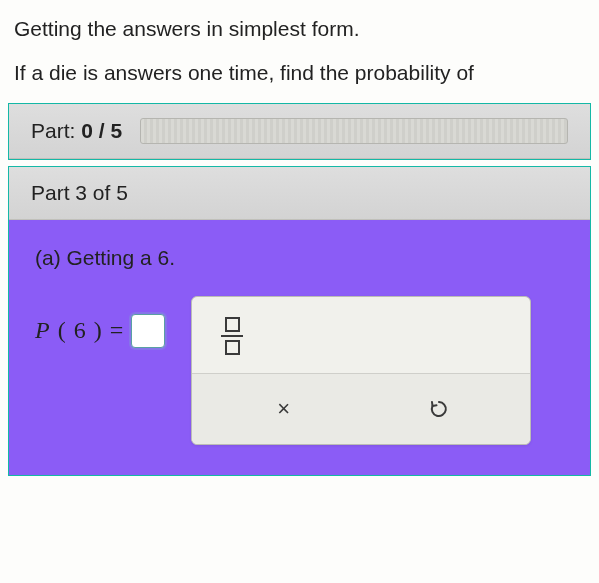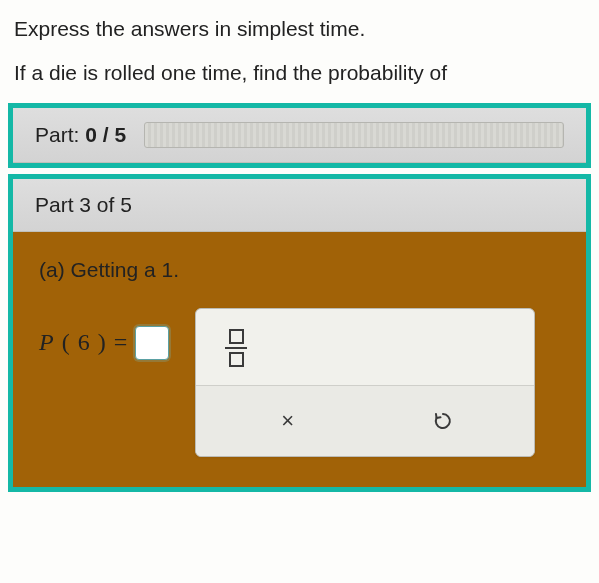--- a/index.html
+++ b/index.html
@@ -14,22 +14,22 @@
     font-size: 21px;
     overflow: hidden;
   }
   .prompt {
     padding: 14px 14px 0 14px;
     line-height: 1.45;
   }
   .prompt p { margin: 0 0 14px 0; }
   .panel {
     margin: 0 8px 6px 8px;
-    border: 5px solid #14b8a6;
-    background: #a16207;
+    border: 1px solid #14b8a6;
+    background: #8b5cf6;
   }
   .panel-header {
     background: linear-gradient(#dedede, #d3d3d3);
     border-bottom: 1px solid #c0c0ba;
     padding: 14px 22px;
     display: flex;
     align-items: center;
     gap: 18px;
   }
   .part-label { font-weight: 400; }
@@ -121,39 +121,39 @@
     width: 22px;
     height: 2px;
     background: #3a3a3a;
     margin: 2px 0;
   }
 </style>
 </head>
 <body>
 
 <div class="prompt">
-  <p>Express the answers in simplest time.</p>
-  <p>If a die is rolled one time, find the probability of</p>
+  <p>Getting the answers in simplest form.</p>
+  <p>If a die is answers one time, find the probability of</p>
 </div>
 
 <div class="panel">
   <div class="panel-header">
     <span class="part-label">
       <span>Part: </span><b>0</b><b> / </b><b>5</b>
     </span>
     <div class="progress"></div>
   </div>
 </div>
 
 <div class="panel">
   <div class="panel-header">
     <span>Part 3 of 5</span>
   </div>
   <div class="panel-body">
-    <p class="sub-q">(a) Getting a 1.</p>
+    <p class="sub-q">(a) Getting a 6.</p>
 
     <div class="eq-row">
       <div class="equation">
         <span>P</span>
         <span class="paren">(</span>
         <span style="font-style:normal">6</span>
         <span class="paren">)</span>
         <span style="font-style:normal">=</span>
         <input class="answer-box" type="text" value="" style="">
       </div>

